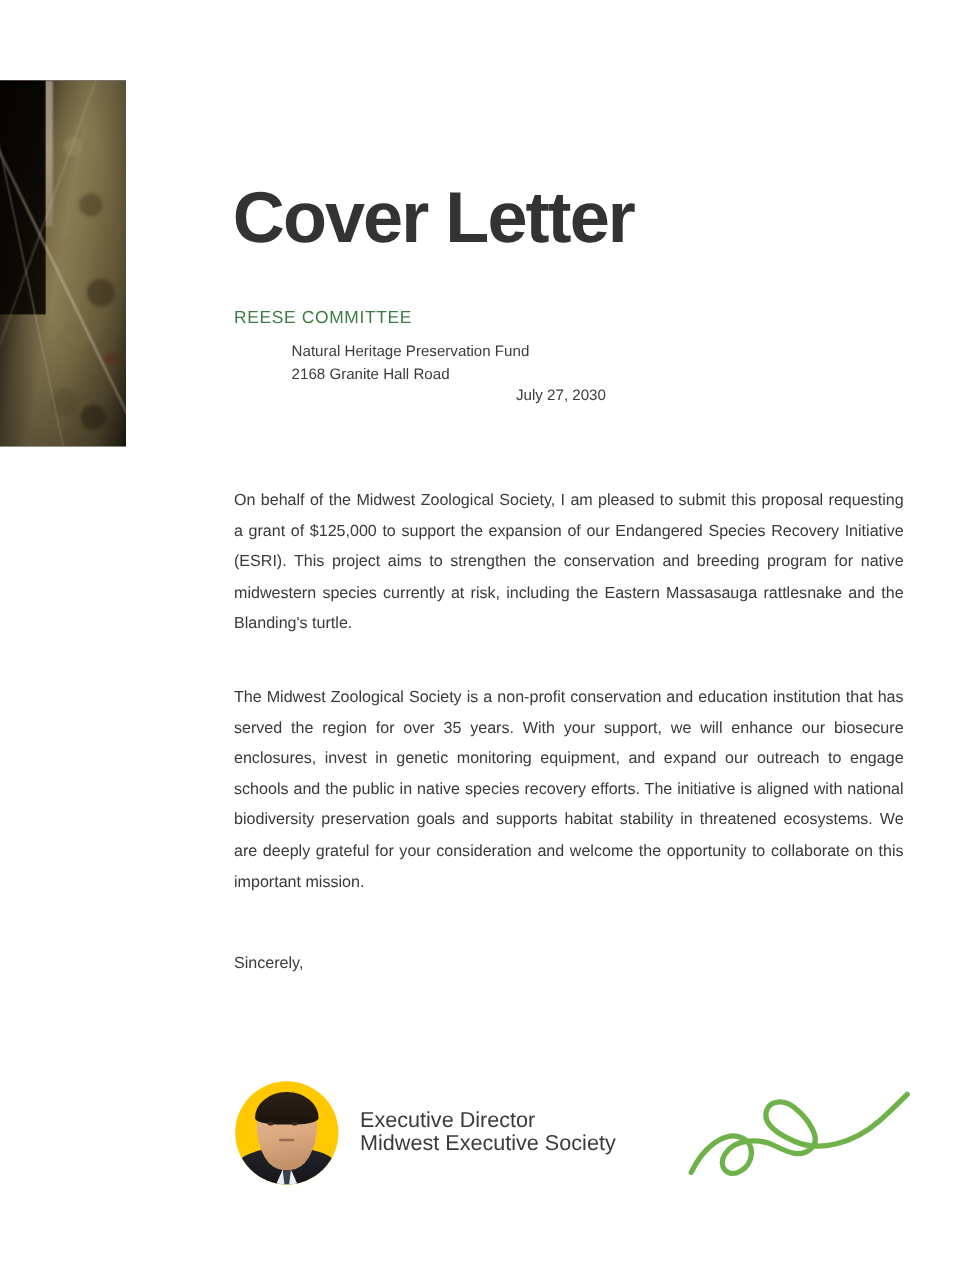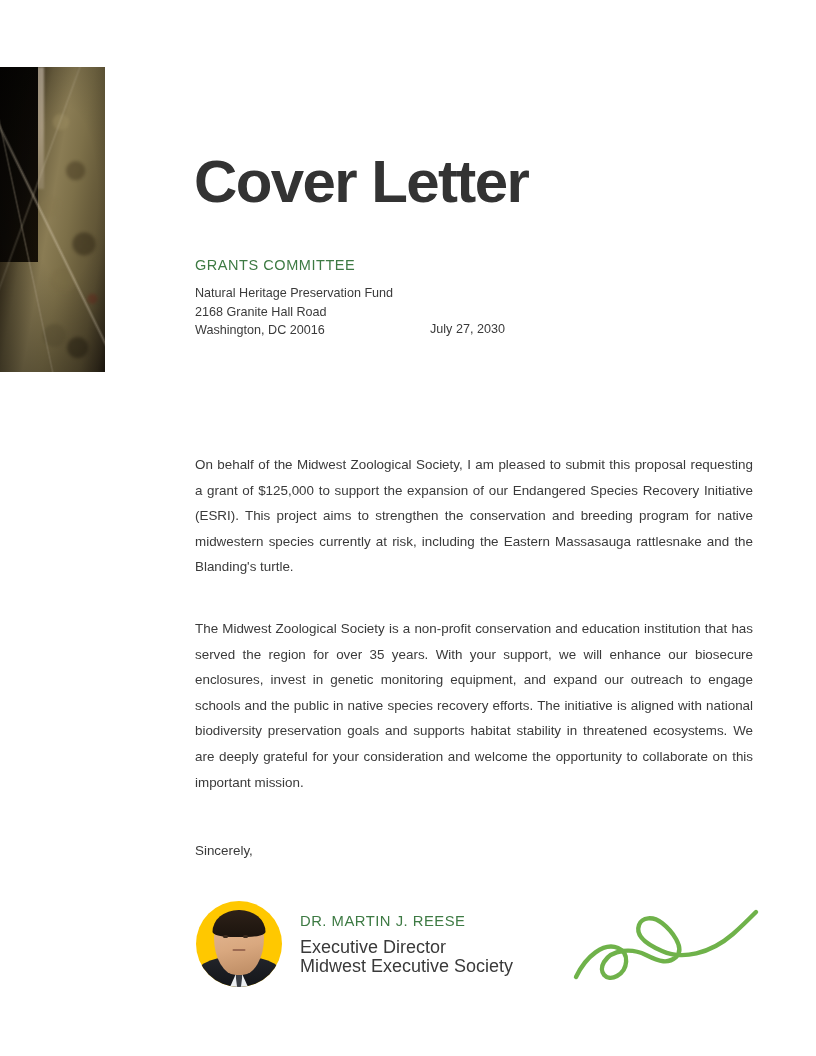--- a/index.html
+++ b/index.html
@@ -125,20 +125,21 @@
     font-size: 14.5px;
     line-height: 20px;
     letter-spacing: .55px;
     color: #3d7a43;
     margin-bottom: 9px;
   }
   .recipient-line {
     font-size: 12.6px;
     line-height: 18.6px;
     color: #3a3a3a;
+    margin-left: 48px;
   }
 
   .letter-date {
     position: absolute;
     left: 430px;
     top: 320px;
     width: 323px;
     font-size: 12.6px;
     line-height: 18.6px;
     color: #3a3a3a;
@@ -150,21 +151,20 @@
     left: 195px;
     top: 404px;
     width: 558px;
   }
   .body-copy p {
     font-size: 13.4px;
     line-height: 25.6px;
     color: #3a3a3a;
     text-align: justify;
     text-justify: inter-word;
-    margin-top: 48px;
   }
   .body-copy p + p { margin-top: 36px; }
   .body-copy p.closing {
     text-align: left;
     margin-top: 43px;
   }
 
   
   .sign-block {
     position: absolute;
@@ -291,24 +291,23 @@
     <div class="layer ph-pale"></div>
     <div class="layer ph-dark-left"></div>
     <div class="layer ph-mottle"></div>
     <div class="layer ph-whisker"></div>
     <div class="layer ph-vignette"></div>
   </div>
 
   <h1 class="title">Cover Letter</h1>
 
   <div class="recipient">
-    <div class="recipient-title">GRANTS COMMITTEE</div>
+    <div class="recipient-title">REESE COMMITTEE</div>
     <div class="recipient-line">Natural Heritage Preservation Fund</div>
     <div class="recipient-line">2168 Granite Hall Road</div>
-    <div class="recipient-line">Washington, DC 20016</div>
   </div>
 
   <div class="letter-date">July 27, 2030</div>
 
   <div class="body-copy">
     <p>On behalf of the Midwest Zoological Society, I am pleased to submit this proposal requesting a grant of $125,000 to support the expansion of our Endangered Species Recovery Initiative (ESRI). This project aims to strengthen the conservation and breeding program for native midwestern species currently at risk, including the Eastern Massasauga rattlesnake and the Blanding's turtle.</p>
     <p>The Midwest Zoological Society is a non-profit conservation and education institution that has served the region for over 35 years. With your support, we will enhance our biosecure enclosures, invest in genetic monitoring equipment, and expand our outreach to engage schools and the public in native species recovery efforts. The initiative is aligned with national biodiversity preservation goals and supports habitat stability in threatened ecosystems. We are deeply grateful for your consideration and welcome the opportunity to collaborate on this important mission.</p>
     <p class="closing">Sincerely,</p>
   </div>
 
@@ -317,21 +316,20 @@
       <div class="av-suit"></div>
       <div class="av-shirt"></div>
       <div class="av-tie"></div>
       <div class="av-face"></div>
       <div class="av-hair"></div>
       <div class="av-eye l"></div>
       <div class="av-eye r"></div>
       <div class="av-mouth"></div>
     </div>
     <div class="sign-text">
-      <div class="sign-name">DR. MARTIN J. REESE</div>
       <div class="sign-role">Executive Director</div>
       <div class="sign-role">Midwest Executive Society</div>
     </div>
   </div>
 
   <div class="flourish">
     <svg viewBox="0 0 192 92" width="192" height="92" xmlns="http://www.w3.org/2000/svg">
       <path d="M6 79 C 16 58, 34 44, 48 50 C 60 55, 58 72, 47 78 C 36 84, 28 74, 34 64
                C 42 51, 62 50, 76 57 C 90 64, 98 66, 106 59 C 116 50, 101 32, 92 25
                C 83 18, 72 19, 69 27 C 65 38, 78 47, 92 53 C 112 62, 140 56, 163 36

